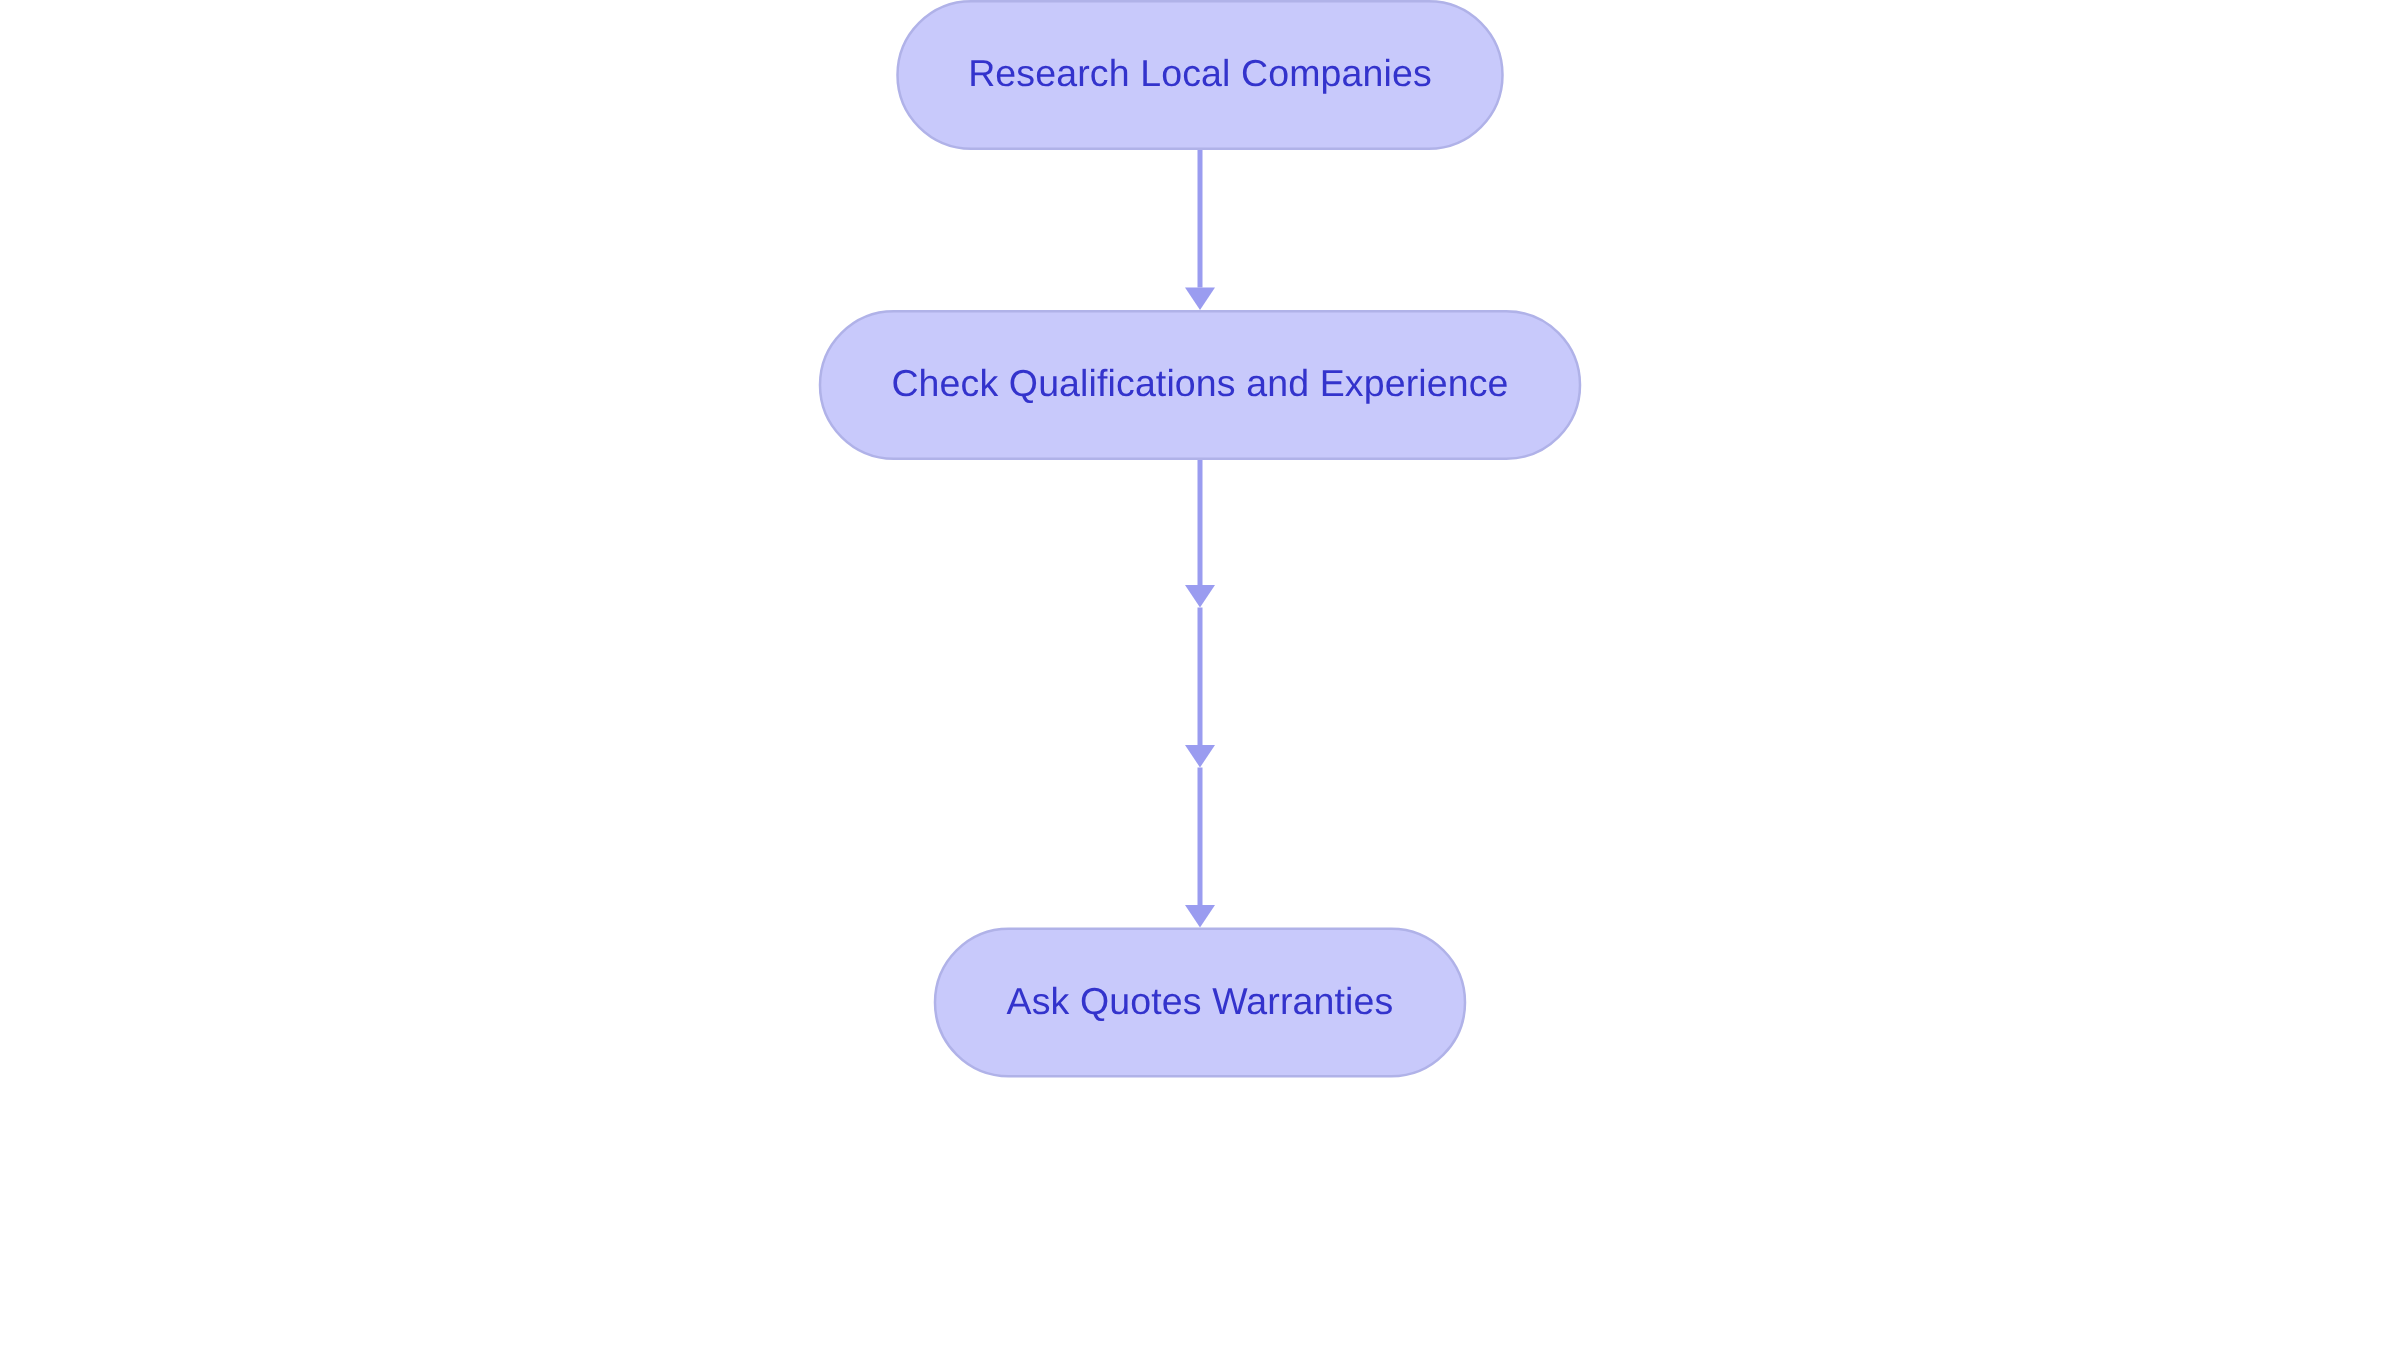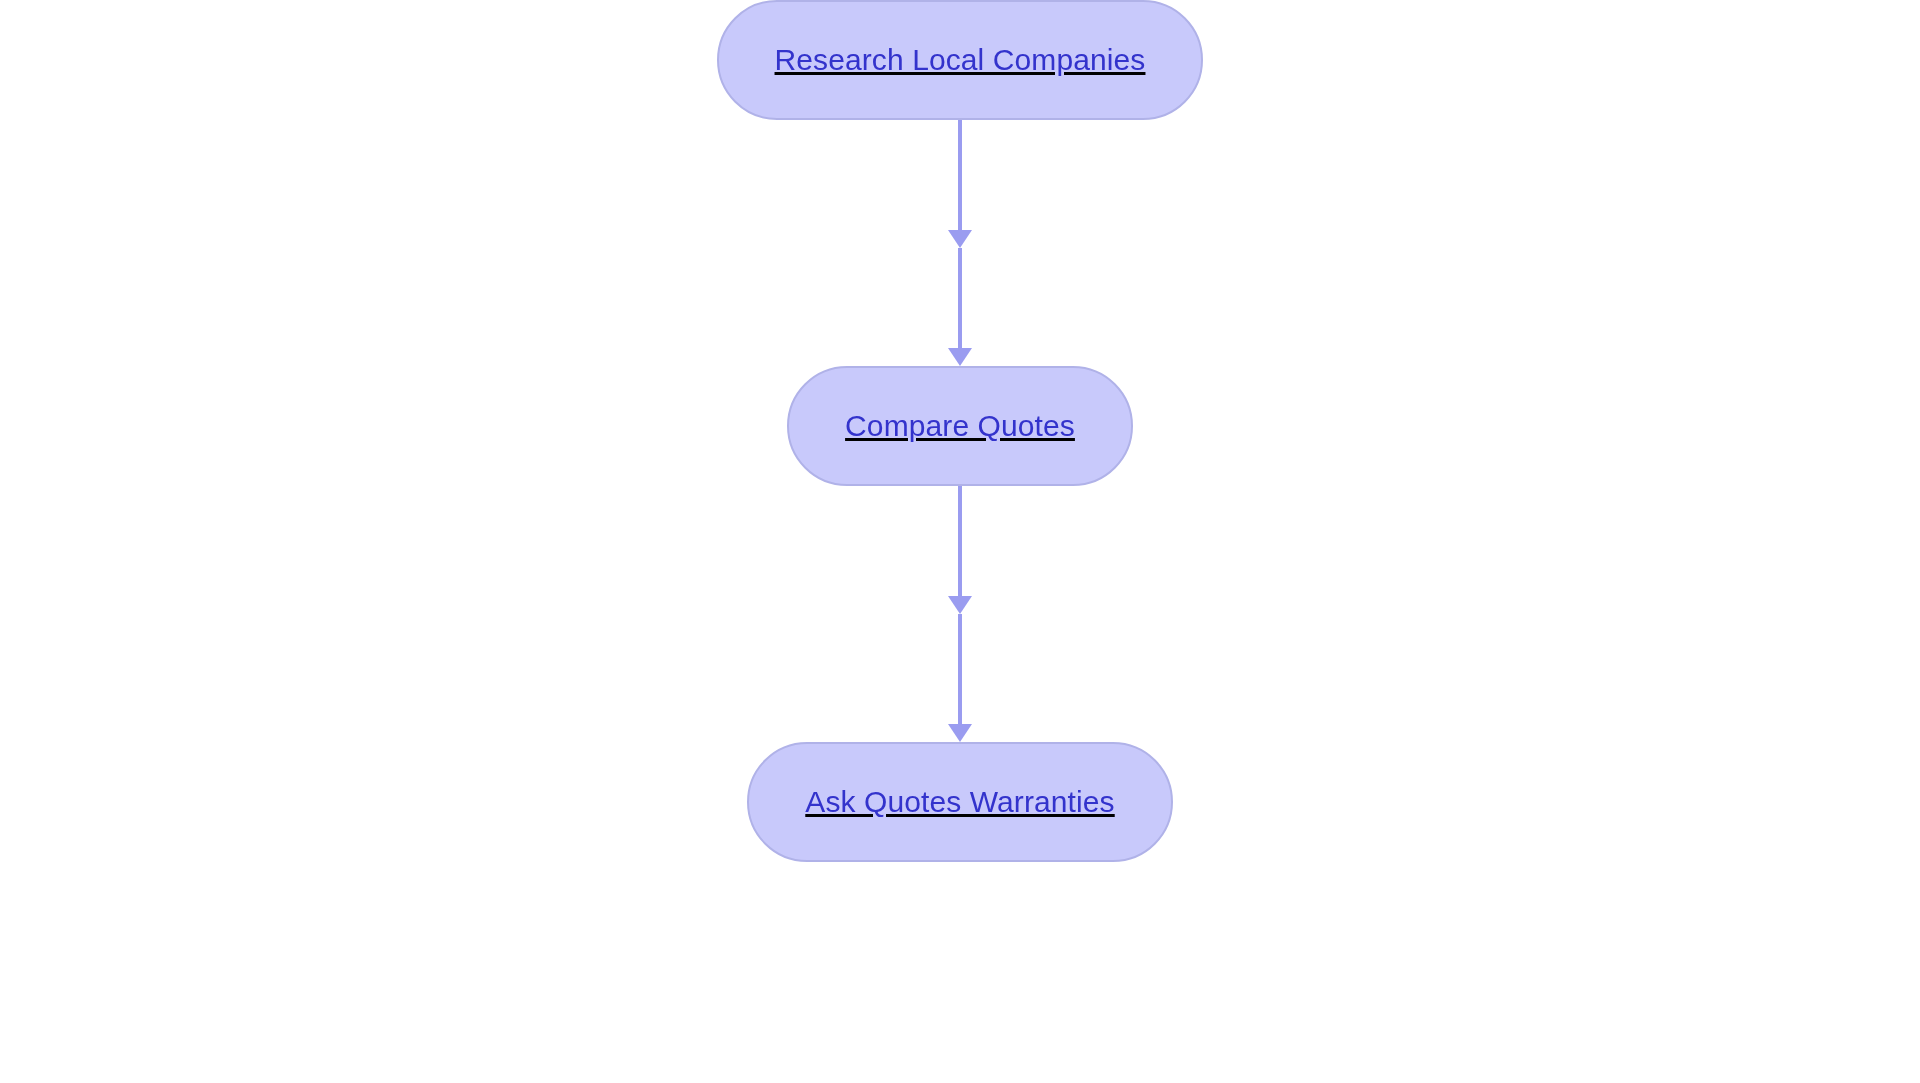--- a/index.html
+++ b/index.html
@@ -14,21 +14,20 @@
     font-family: "Liberation Sans", sans-serif;
   }
   #flowchart {
     position: relative;
     width: 1920px;
     height: 1083px;
     display: flex;
     flex-direction: column;
     align-items: center;
     justify-content: flex-start;
-    text-decoration: underline;
   }
   .node {
     box-sizing: border-box;
     height: 120px;
     border-radius: 60px;
     background: #c8c9fb;
     border: 2px solid #b0b2e8;
     display: flex;
     align-items: center;
     justify-content: center;
@@ -79,29 +78,29 @@
 
   <div class="node">
     <span class="node-label">Research Local Companies</span>
   </div>
 
   <div class="connector gap-1">
     <div class="connector-line"></div>
     <div class="connector-arrow"></div>
   </div>
 
+  <div class="node">
+    <span class="node-label">Check Qualifications and Experience</span>
+  </div>
 
   <div class="connector gap-2">
     <div class="connector-line"></div>
     <div class="connector-arrow"></div>
   </div>
 
-  <div class="node">
-    <span class="node-label">Compare Quotes</span>
-  </div>
 
   <div class="connector gap-3">
     <div class="connector-line"></div>
     <div class="connector-arrow"></div>
   </div>
 
 
   <div class="connector gap-4">
     <div class="connector-line"></div>
     <div class="connector-arrow"></div>

